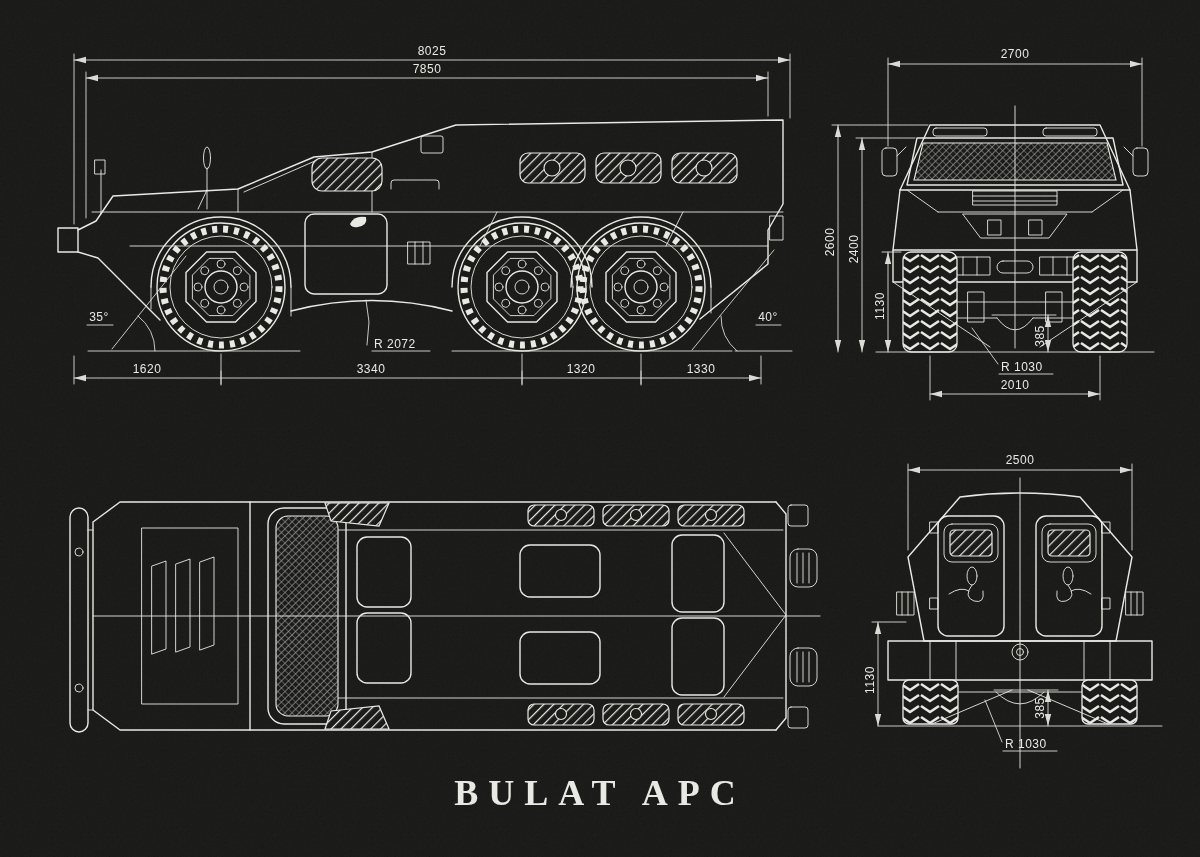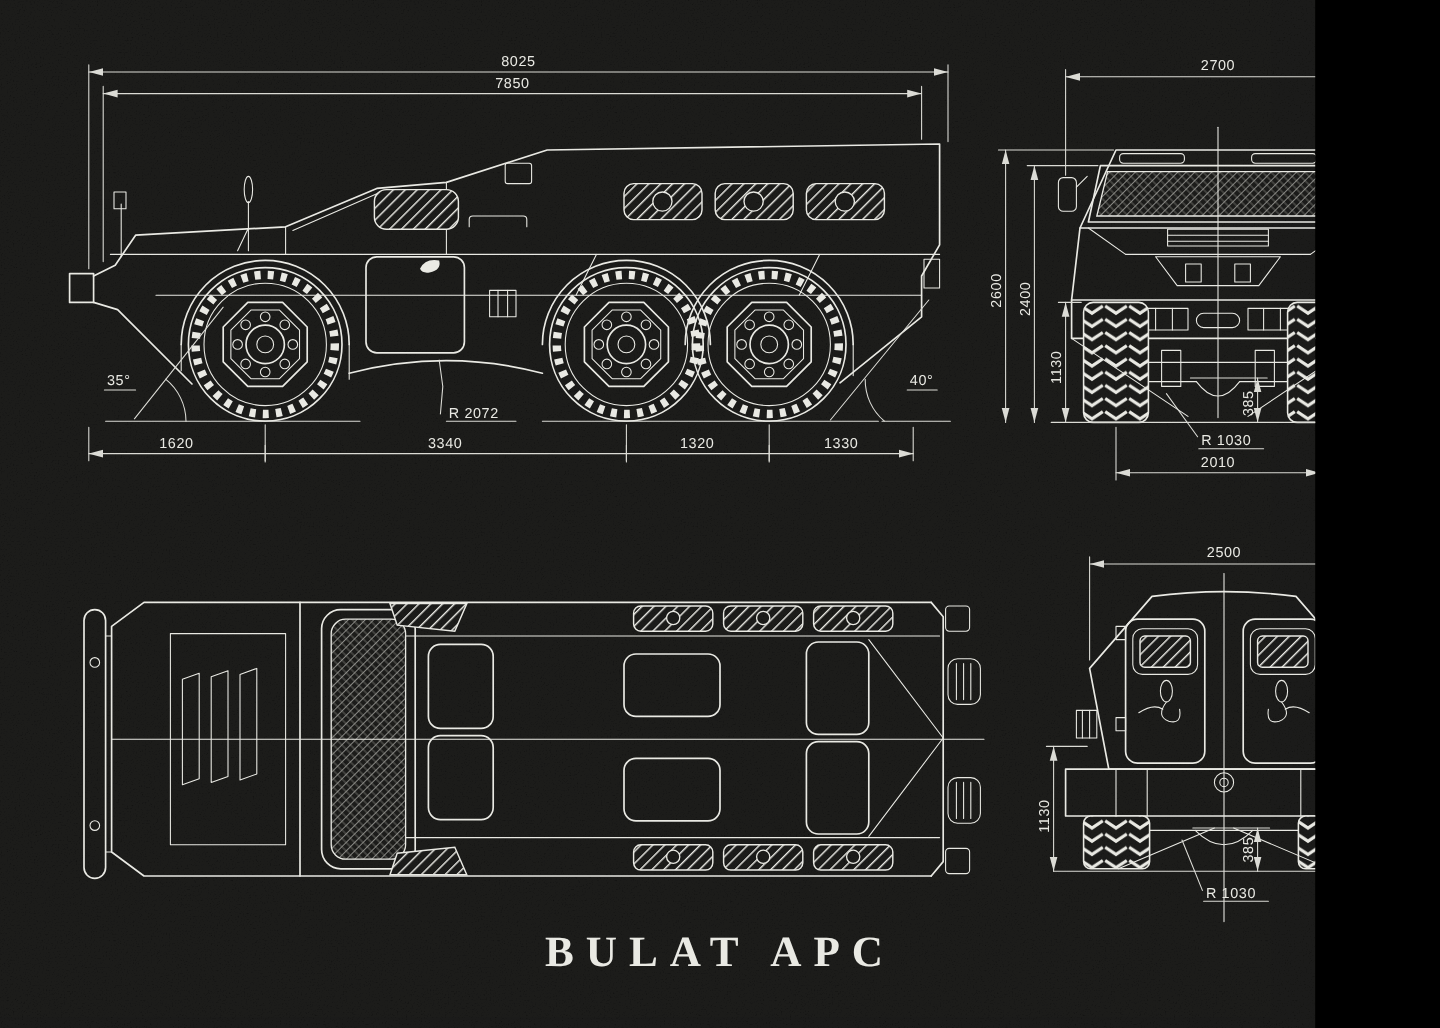--- a/index.html
+++ b/index.html
@@ -1,16 +1,16 @@
 <!DOCTYPE html>
 <html><head>
 <meta charset="utf-8">
 <style>
   html,body{margin:0;padding:0;background:#000;}
-  .stage{position:relative;width:1096px;height:857px;background:#0a0a09;overflow:hidden;
+  .stage{position:relative;width:1200px;height:857px;background:#0a0a09;overflow:hidden;
          font-family:"Liberation Sans",sans-serif;}
   svg{position:absolute;inset:0;}
   .ln{fill:none;stroke:#e8e8e2;stroke-width:1.4;stroke-linejoin:round;stroke-linecap:round;}
   .tn{fill:none;stroke:#e8e8e2;stroke-width:0.9;stroke-linejoin:round;stroke-linecap:round;}
   .dim{fill:none;stroke:#d9d9d3;stroke-width:0.9;stroke-linecap:round;}
   .hatch{fill:url(#hatch);stroke:#e8e8e2;stroke-width:1.2;}
   .meshfill{fill:url(#mesh);stroke:#e8e8e2;stroke-width:1.1;}
   .chev{fill:url(#chev);stroke:#e8e8e2;stroke-width:1.3;}
   .bgfill{fill:#0a0a09;stroke:#e8e8e2;stroke-width:1.1;}
   .solid{fill:#e8e8e2;stroke:none;}

